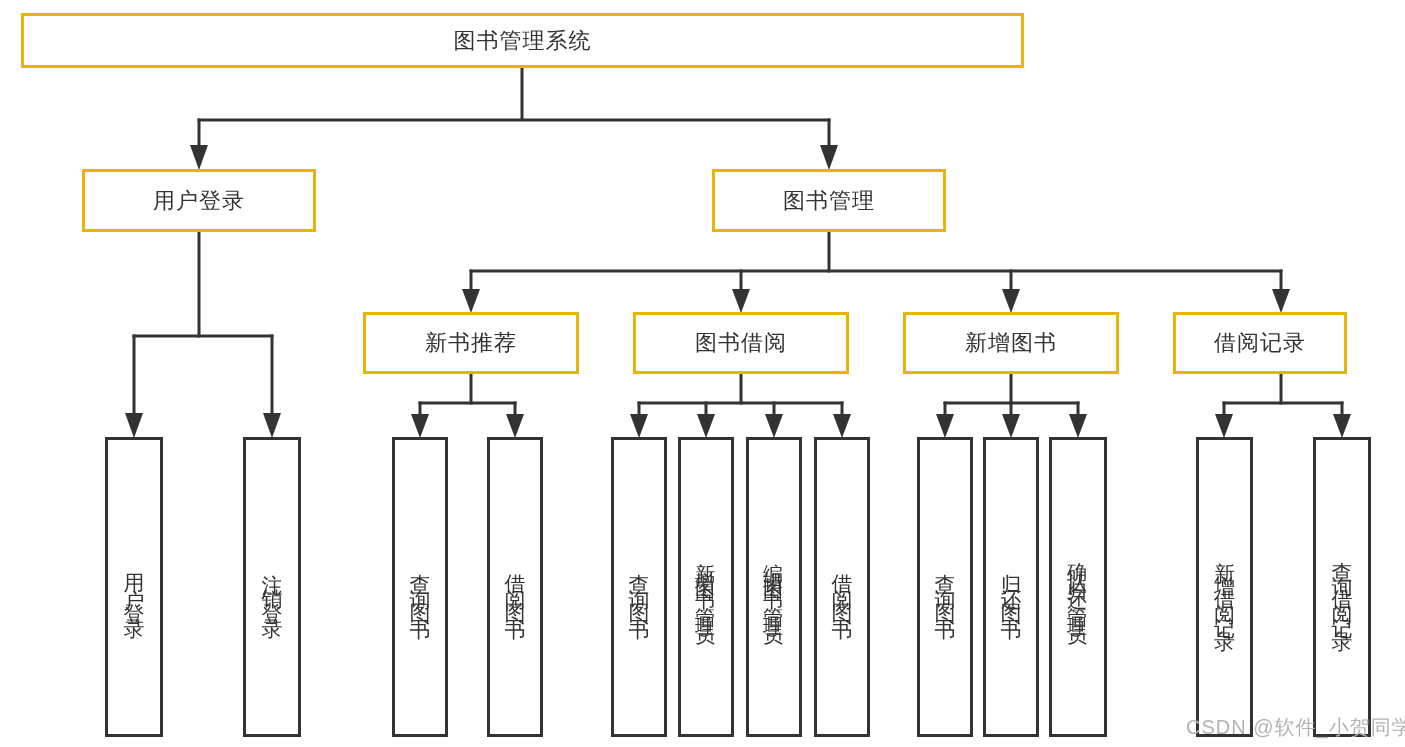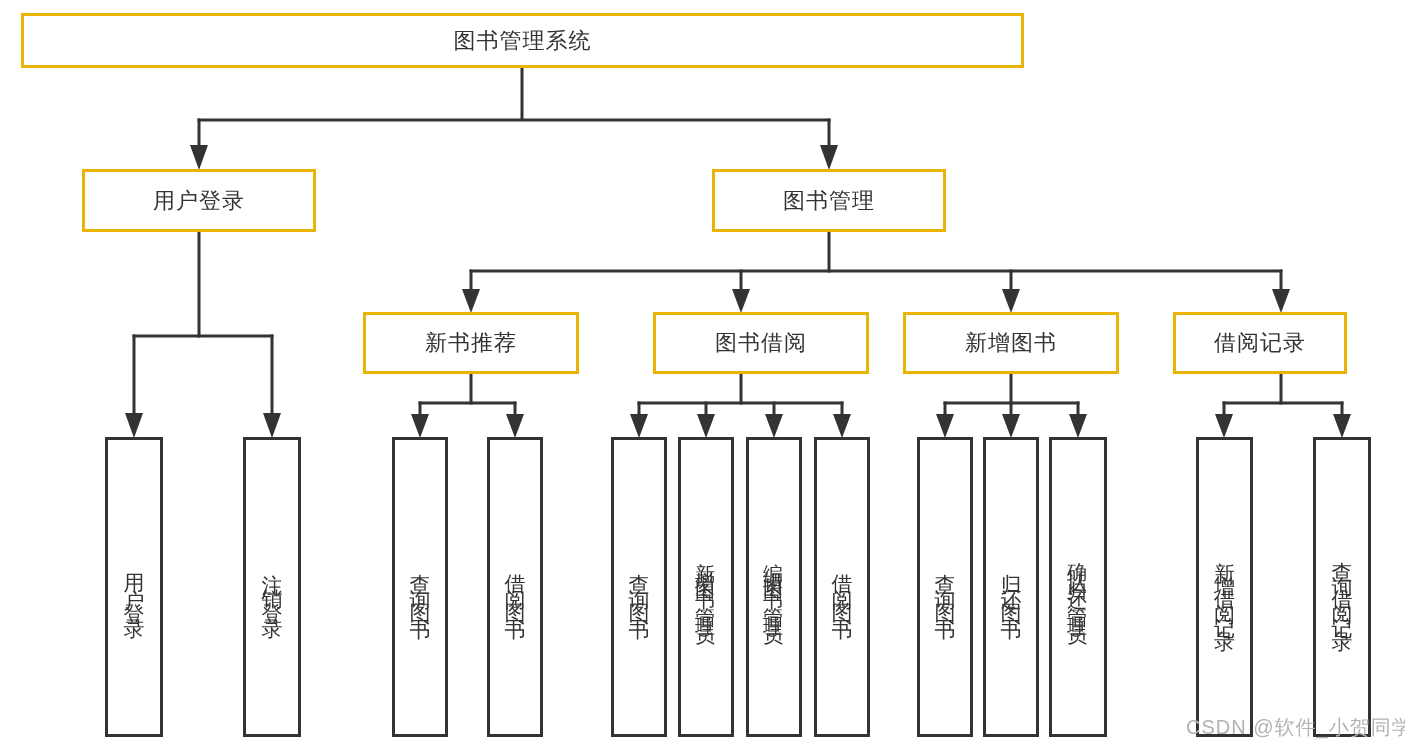--- a/index.html
+++ b/index.html
@@ -131,21 +131,21 @@
   <div class="node" style="left:82px;top:169px;width:234px;height:63px;">
     <span>用户登录</span>
   </div>
   <div class="node" style="left:712px;top:169px;width:234px;height:63px;">
     <span>图书管理</span>
   </div>
 
   <div class="node" style="left:363px;top:312px;width:216px;height:62px;">
     <span>新书推荐</span>
   </div>
-  <div class="node" style="left:653px;top:312px;width:216px;height:62px;">
+  <div class="node" style="left:633px;top:312px;width:216px;height:62px;">
     <span>图书借阅</span>
   </div>
   <div class="node" style="left:903px;top:312px;width:216px;height:62px;">
     <span>新增图书</span>
   </div>
   <div class="node" style="left:1173px;top:312px;width:174px;height:62px;">
     <span>借阅记录</span>
   </div>
 
   <div class="leaf" style="left:105px;width:58px;">

